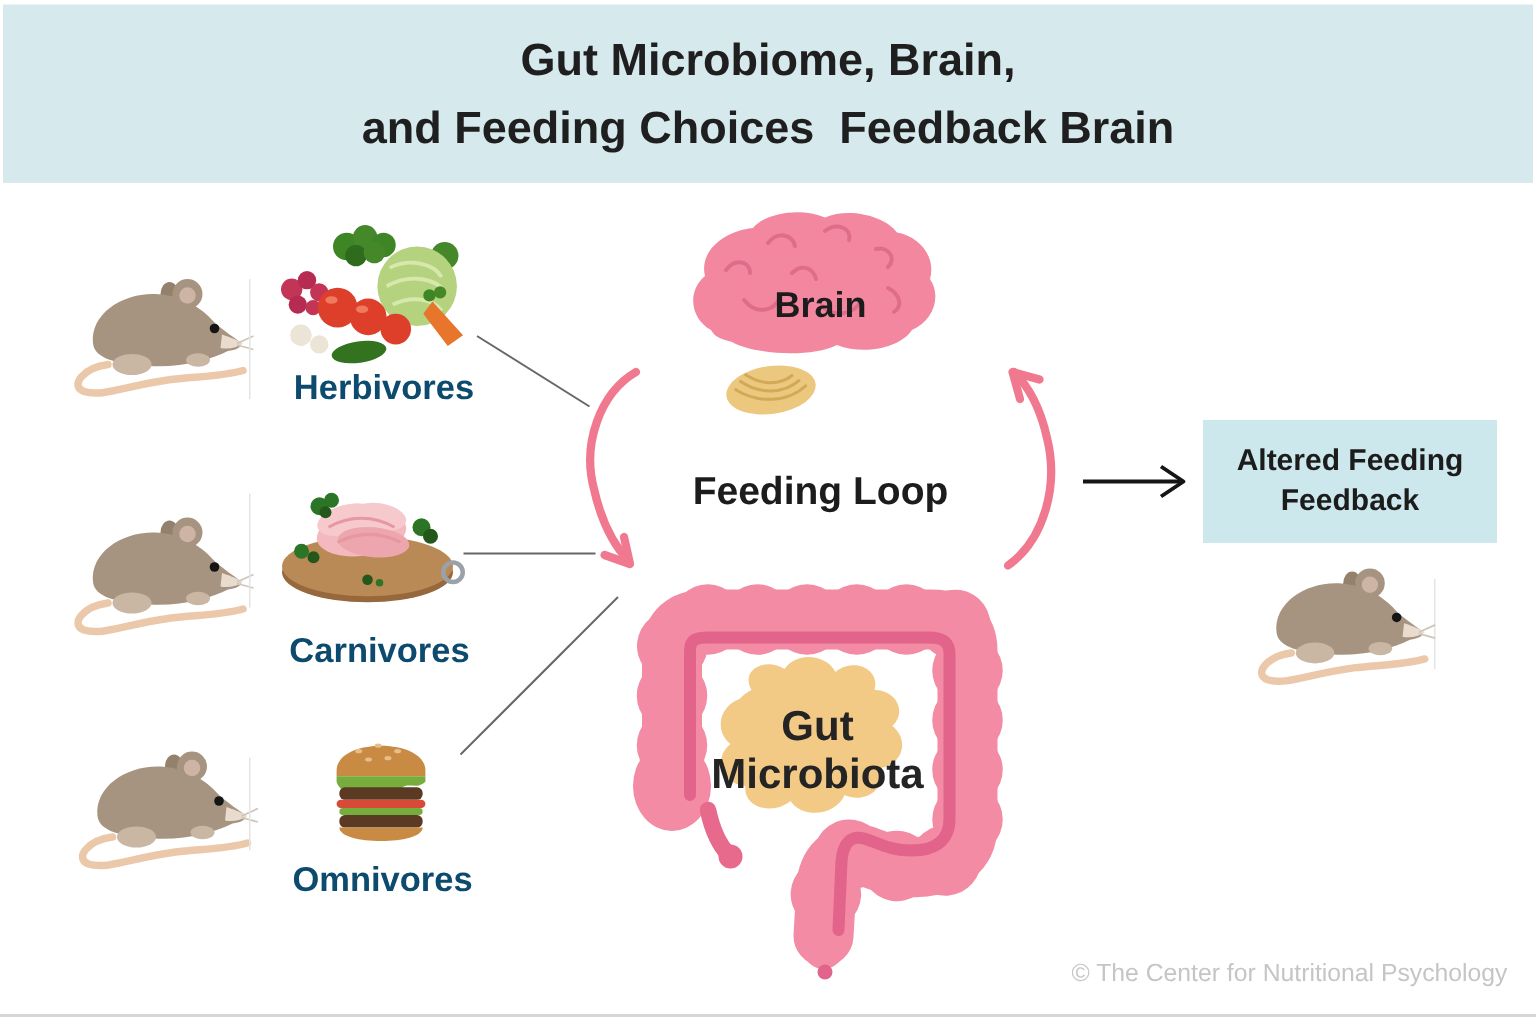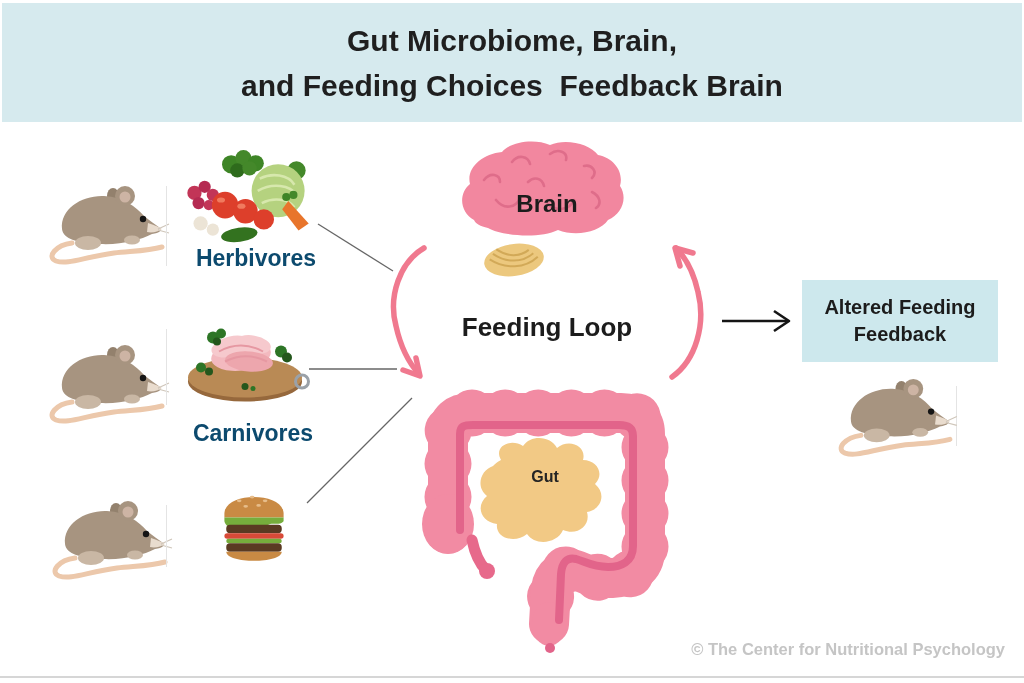--- a/index.html
+++ b/index.html
@@ -14,29 +14,29 @@
   #title1{margin-top:15px;}
   .keep-spaces{white-space:pre-wrap;}
   
   .diet-label{width:160px;text-align:center;font-size:23px;font-weight:600;color:#0c4a6e;}
   #label-herbivores{left:176px;top:245px;}
   #label-carnivores{left:173px;top:410px;margin-top:10px;}
   #label-omnivores{left:175px;top:573px;}
   
   #brain-label{left:462px;top:190px;width:170px;text-align:center;font-size:24px;font-weight:600;}
   #loop-label{left:427px;top:312px;width:240px;text-align:center;font-size:26px;font-weight:600;}
-  .gut-label{left:455px;width:180px;text-align:center;font-size:16px;font-weight:600;color:#242424;}
+  .gut-label{left:455px;width:180px;text-align:center;font-size:28px;font-weight:600;color:#242424;}
   #gut-label1{top:468px;}
   #gut-label2{top:500px;}
   
   #outcome-box{left:802px;top:280px;width:196px;height:82px;background:#cde8ed;
     display:flex;flex-direction:column;align-items:center;justify-content:center;}
   .outcome-line{font-size:20px;font-weight:600;line-height:27px;color:#1c1c1c;text-align:center;}
   
-  #copyright{left:660px;top:640px;width:345px;text-align:right;font-size:16.5px;color:#c5c5c5;font-weight:700;}
+  #copyright{left:660px;top:640px;width:345px;text-align:right;font-size:16.5px;color:#c5c5c5;font-weight:400;}
   #bottom-rule{left:0;top:676px;width:1024px;height:2px;background:#d6d6d6;}
   .edge-line{width:1px;background:#e4e4e4;}
   svg.abs{overflow:visible;}
 </style>
 </head>
 <body>
 
 <div id="stage">
 
   <svg width="0" height="0" style="position:absolute" aria-hidden="true">
@@ -134,20 +134,21 @@
     <path d="M8,40 L72,40 L72,44 C66,50 60,44 54,49 C48,53 42,46 36,50 C30,54 24,47 18,50 C13,52 9,48 8,44 Z" fill="#76ad3c"></path>
     <rect x="10" y="48" width="60" height="9" rx="4" fill="#5a3a22"></rect>
     <rect x="8" y="57" width="64" height="6" rx="3" fill="#d84a38"></rect>
     <rect x="10" y="63" width="60" height="5" rx="2.5" fill="#76ad3c"></rect>
     <rect x="10" y="68" width="60" height="9" rx="4" fill="#5a3a22"></rect>
     <path d="M10,77 L70,77 C70,90 10,90 10,77 Z" fill="#c98a44"></path>
   </svg>
 
   <div id="label-herbivores" class="abs diet-label">Herbivores</div>
   <div id="label-carnivores" class="abs diet-label">Carnivores</div>
+  <div id="label-omnivores" class="abs diet-label">Omnivores</div>
 
   <svg class="abs" style="left:452px;top:138px" width="190" height="150" viewBox="0 0 190 150">
     <g transform="translate(62,122) rotate(-8)">
       <ellipse cx="0" cy="0" rx="30" ry="16" fill="#ecc87e"></ellipse>
       <path d="M-24,-4 C-10,8 10,10 24,0 M-20,-9 C-8,2 8,4 20,-4 M-16,-13 C-6,-4 6,-2 16,-8" stroke="#d2a958" stroke-width="2" fill="none"></path>
     </g>
     <path d="M22,82 C8,74 6,56 18,46 C14,30 30,16 50,14 C58,4 82,0 98,7 C114,0 138,6 146,17
              C162,20 172,34 168,48 C176,60 170,76 156,82 C148,94 124,99 106,92 C88,101 50,98 36,90
              C28,88 24,86 22,82 Z" fill="#f2879f"></path>
     <path d="M32,42 C38,34 48,36 48,44 M60,24 C66,16 76,18 78,26 M98,16 C106,10 116,14 114,22
@@ -169,20 +170,21 @@
     <path d="M49,158 C52,172 57,182 63,188" fill="none" stroke="#e7698b" stroke-width="11" stroke-linecap="round"></path>
     <circle cx="64" cy="189" r="8" fill="#e7698b"></circle>
     <path d="M37,148 L37,52 C37,44 41,43 50,43 L196,43 C206,43 210,46 210,54 L210,164
              C210,180 198,185 185,185 C170,185 163,180 153,177 C144,175 139,180 138,192 L136,238" fill="none" stroke="#e2648a" stroke-width="8" stroke-linecap="round"></path>
     <path d="M78,78 C70,64 88,56 100,64 C108,52 128,54 134,66 C146,56 164,64 160,78
              C174,78 182,92 172,102 C184,112 178,128 164,130 C168,144 154,154 140,148
              C134,162 112,164 104,152 C92,162 72,156 74,142 C58,140 52,124 64,114
              C52,104 58,88 70,84 C72,82 74,80 78,78 Z" fill="#f2c985"></path>
   </svg>
   <div id="gut-label1" class="abs gut-label">Gut</div>
+  <div id="gut-label2" class="abs gut-label">Microbiota</div>
 
   <svg class="abs" style="left:0;top:0" width="1024" height="683" viewBox="0 0 1024 683" pointer-events="none">
     <line x1="318" y1="224" x2="393" y2="271" stroke="#666666" stroke-width="1.3"></line>
     <line x1="309" y1="369" x2="397" y2="369" stroke="#666666" stroke-width="1.3"></line>
     <line x1="307" y1="503" x2="412" y2="398" stroke="#666666" stroke-width="1.3"></line>
     <g>
       <path d="M424,248 C400,262 388,296 396,326 C400,344 408,362 419,374" fill="none" stroke="#f0798f" stroke-width="5.5" stroke-linecap="round"></path>
       <polyline points="403,370 420,376 416,358" fill="none" stroke="#f0798f" stroke-width="5.5" stroke-linecap="round" stroke-linejoin="round"></polyline>
     </g>
     <g>

